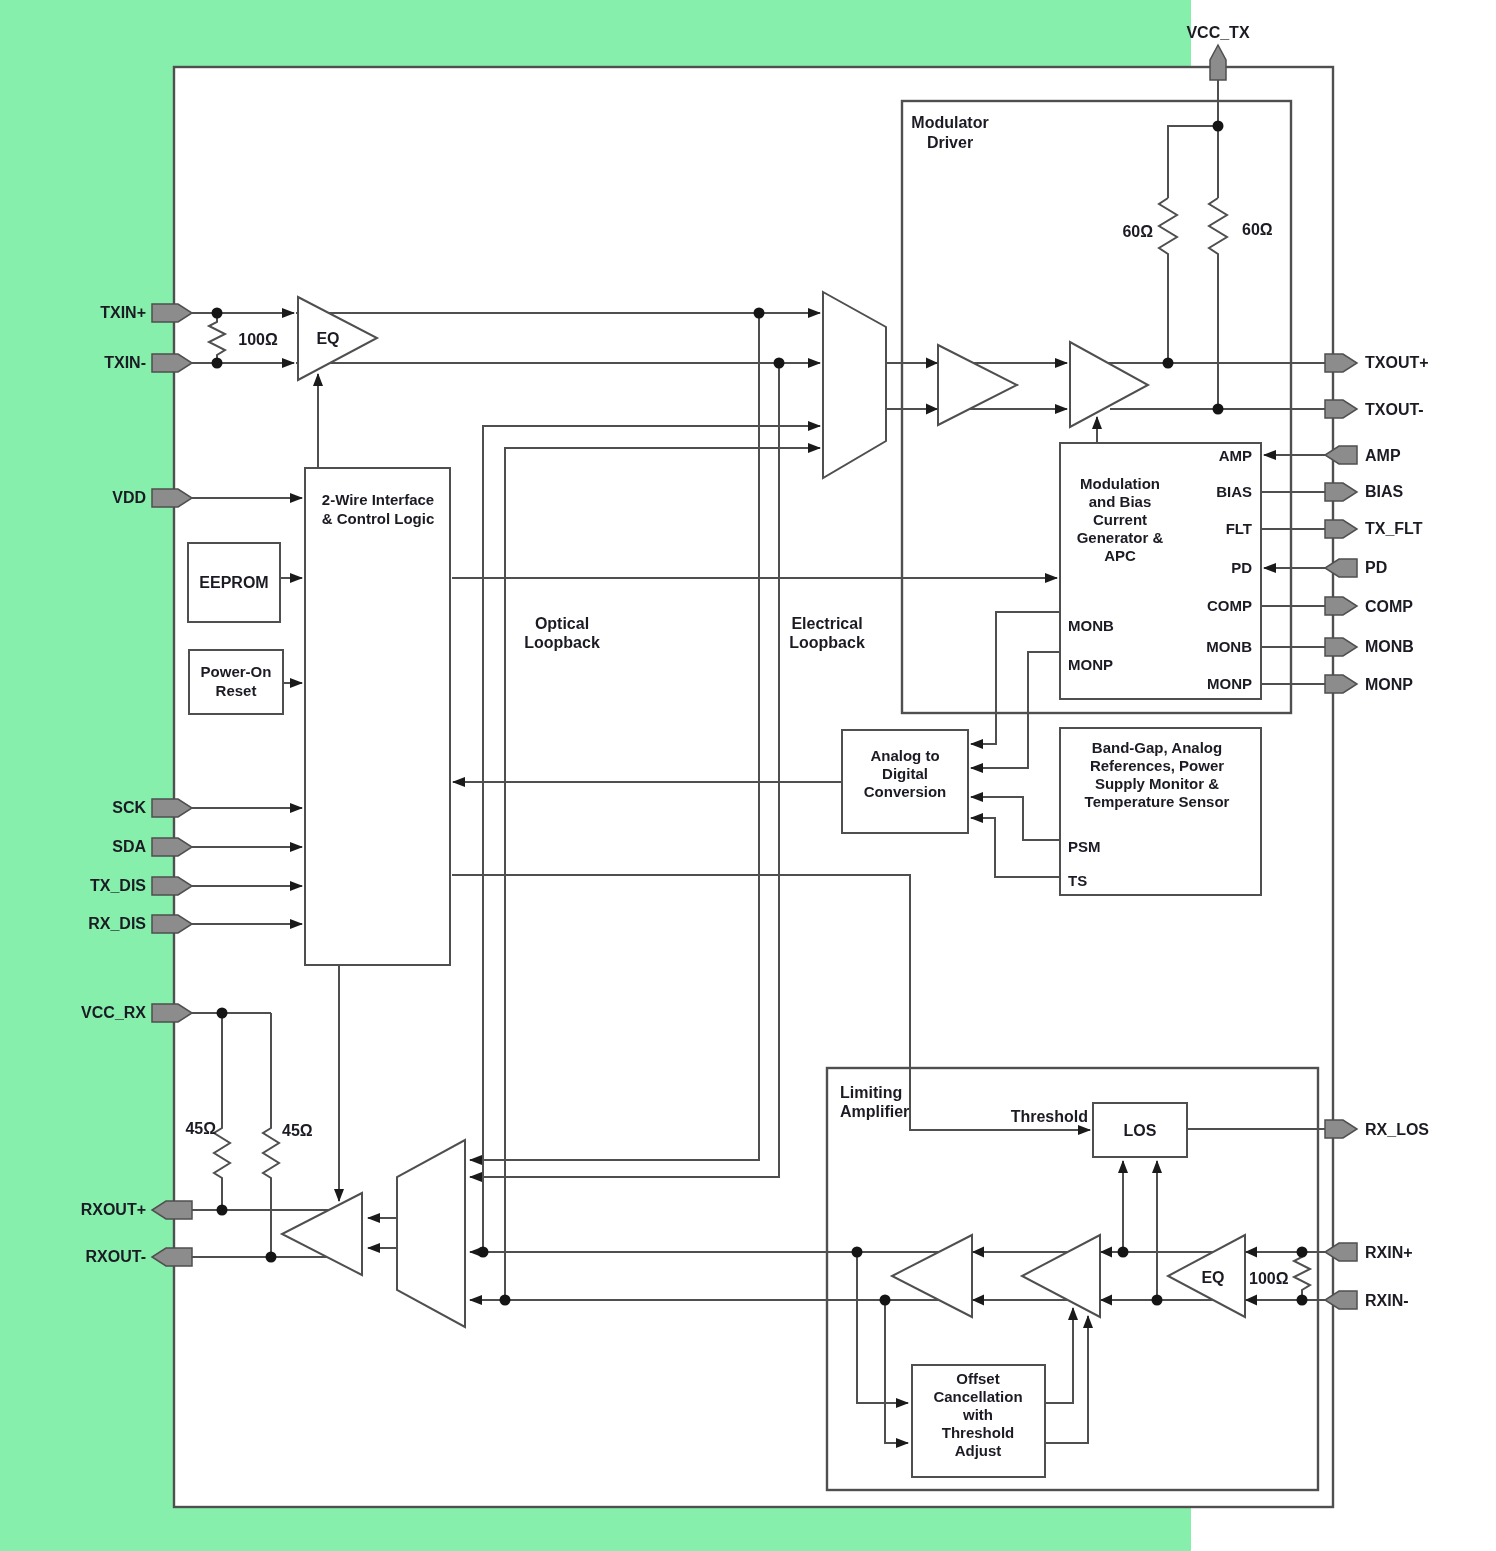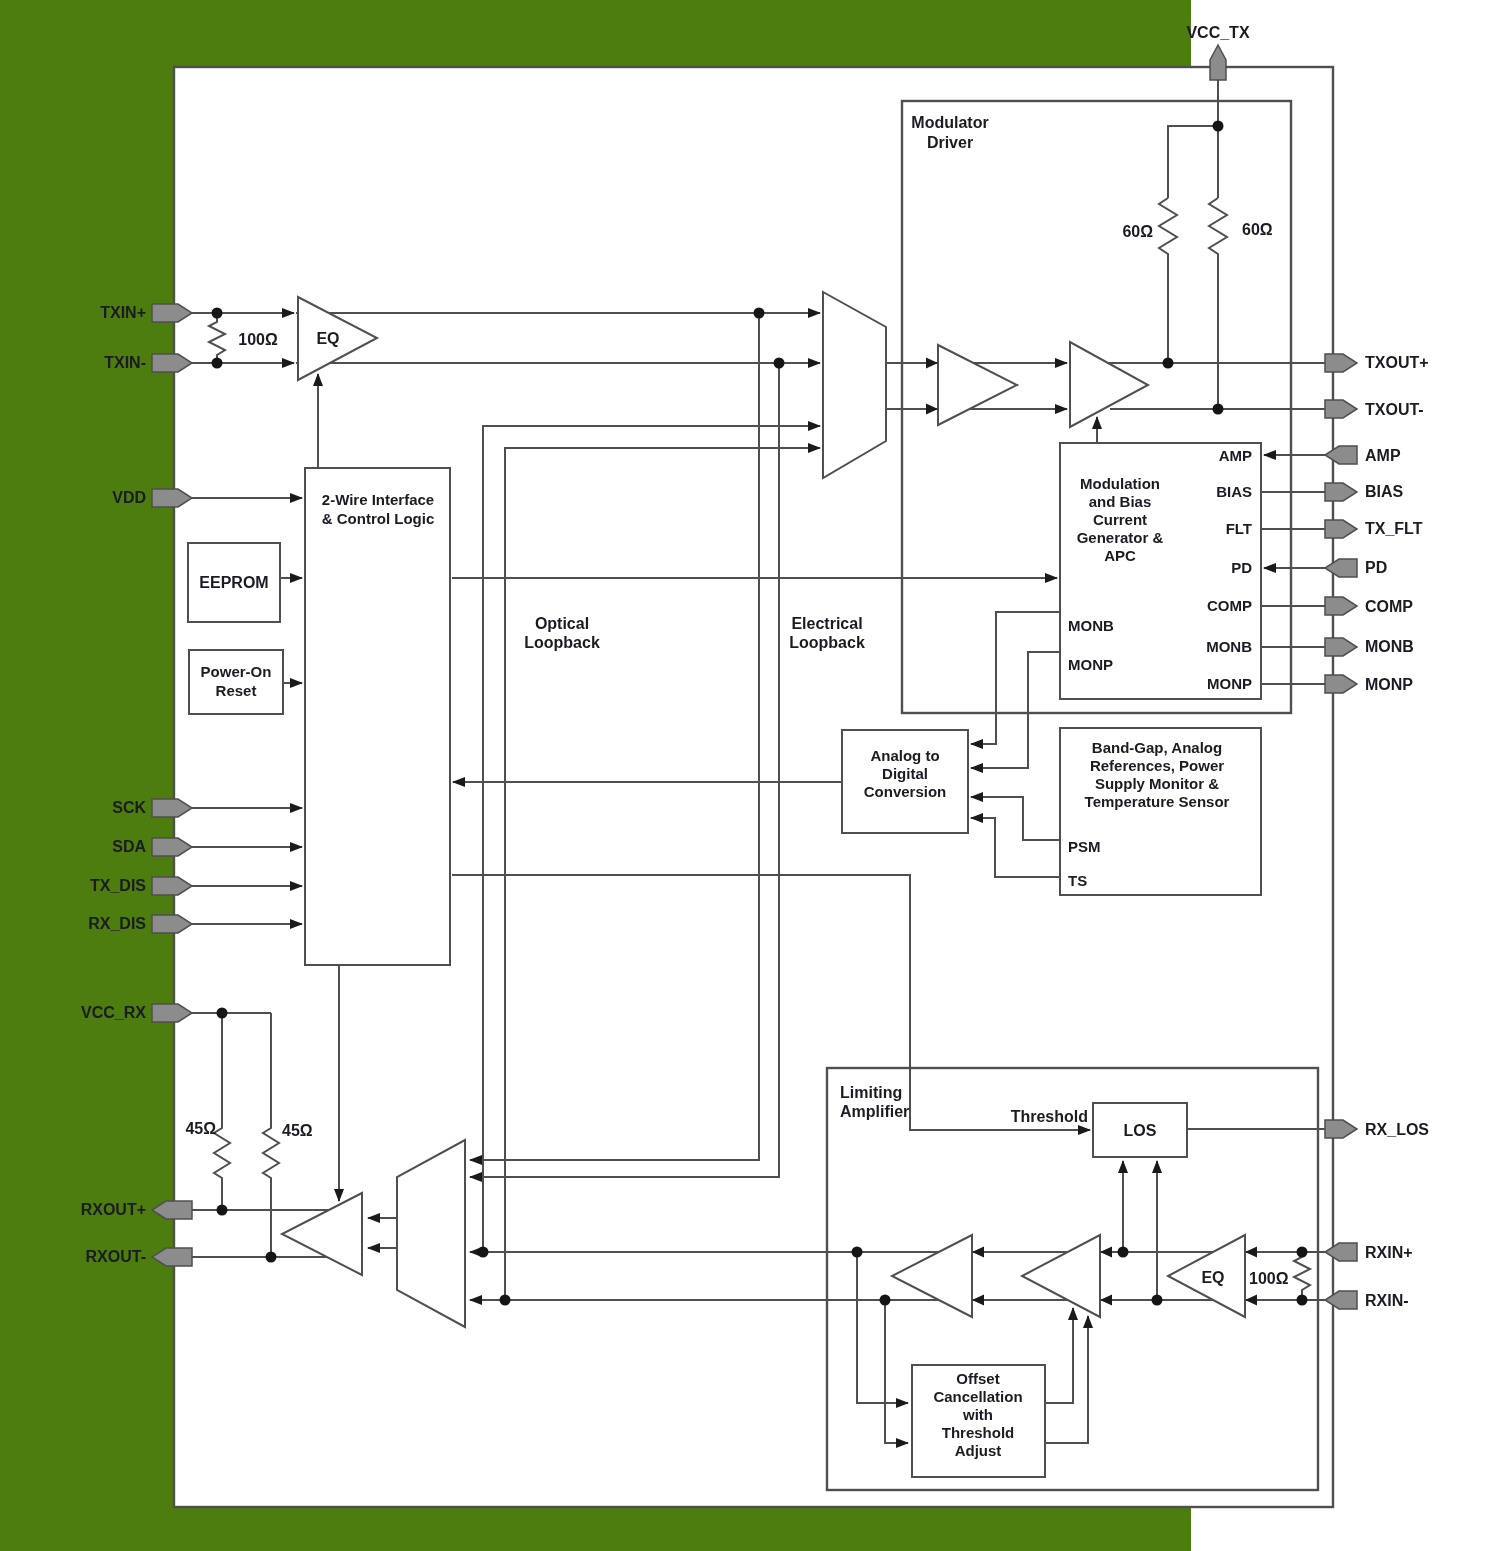--- a/index.html
+++ b/index.html
@@ -1,16 +1,16 @@
 <!DOCTYPE html>
 <html><head>
 <meta charset="utf-8">
 <style>
   html,body{margin:0;padding:0;background:#ffffff;}
-  .stage{width:1191px;height:1551px;position:relative;background:#4d7c0f;}
+  .stage{width:1191px;height:1551px;position:relative;background:#86efac;}
   svg{display:block;}
   svg text{font-family:"Liberation Sans","DejaVu Sans",sans-serif;font-weight:bold;fill:#1b1b24;}
   .t16{font-size:16px;}
   .t15{font-size:15px;}
   .wire{stroke:#4f4f4f;stroke-width:2;fill:none;}
   .boxw{fill:#ffffff;stroke:#4f4f4f;stroke-width:2;}
   .boxc{fill:#ffffff;stroke:#4f4f4f;stroke-width:2.4;}
   .shape{fill:#ffffff;stroke:#4f4f4f;stroke-width:2;}
   .pinshape{fill:#8c8c8c;stroke:#4f4f4f;stroke-width:1.5;}
   .dot{fill:#151515;}

